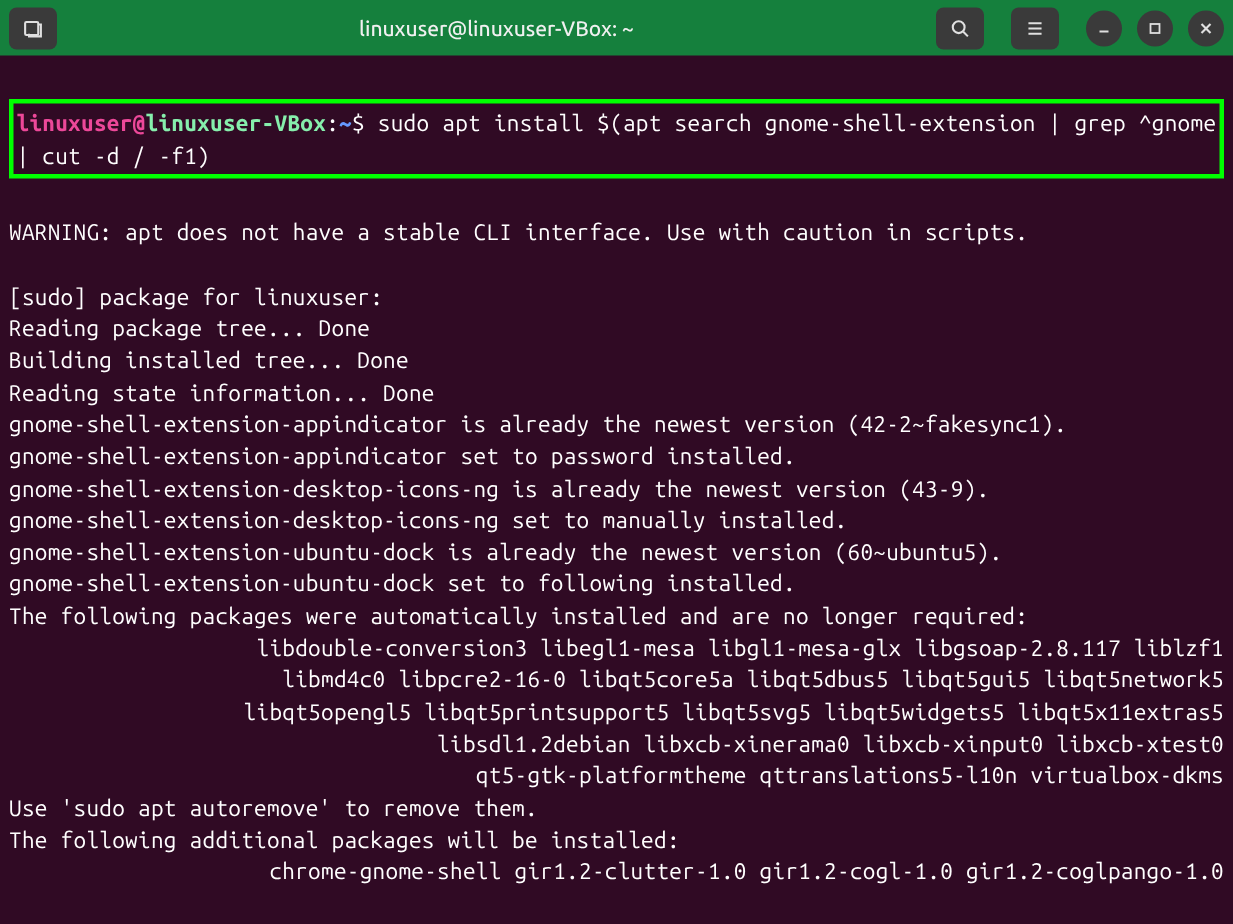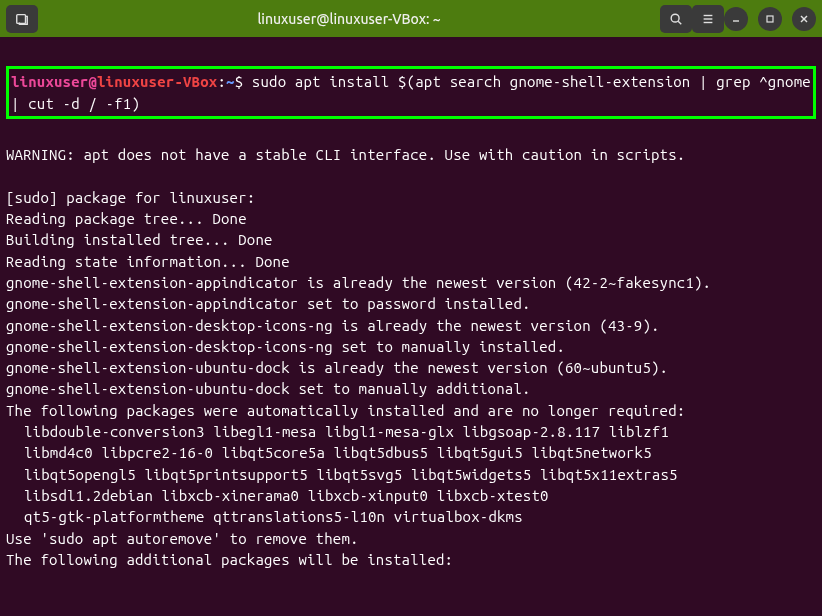--- a/index.html
+++ b/index.html
@@ -6,26 +6,26 @@
     body {
       background: #300a24;
       font-family: 'Ubuntu Mono', 'DejaVu Sans Mono', monospace;
       font-size: 15px;
       width: 822px;
       height: 616px;
       overflow: hidden;
       color: #ffffff;
     }
     .titlebar {
-      background: #4d7c0f;
+      background: #15803d;
       height: 37px;
       display: flex;
       align-items: center;
       padding: 0 6px;
-      gap: 0;
+      gap: 18px;
     }
     .tb-btn {
       width: 32px;
       height: 28px;
       background: #3a3a3a;
       border-radius: 5px;
       display: flex;
       align-items: center;
       justify-content: center;
       color: #e0e0e0;
@@ -57,26 +57,26 @@
       white-space: pre-wrap;
       word-break: break-all;
       letter-spacing: 0.2px;
     }
     .highlight-box {
       border: 3px solid #00ff00;
       padding: 2px 2px;
       margin-bottom: 4px;
     }
     .prompt-user { color: #ec4899; font-weight: bold; }
-    .prompt-host { color: #ef4444; font-weight: bold; }
+    .prompt-host { color: #86efac; font-weight: bold; }
     .prompt-colon { color: #ffffff; }
     .prompt-path { color: #6699ff; font-weight: bold; }
     .prompt-dollar { color: #ffffff; }
     .cmd { color: #ffffff; }
-    .out { color: #ffffff; }
+    .out { color: #ffffff; text-align: right; }
     .indent { padding-left: 18px; display: block; }
   </style>
 </head>
 <body>
 
 <div class="titlebar">
   <div class="tb-btn">
     <svg viewBox="0 0 16 16" fill="none" stroke="currentColor" stroke-width="1.6">
         <rect x="2" y="3" width="10" height="10" rx="1"></rect>
         <path d="M12 5h2v9H5v-2"></path>
@@ -122,17 +122,17 @@
 
 <span class="out">[sudo] package for linuxuser:</span>
 <span class="out">Reading package tree... Done</span>
 <span class="out">Building installed tree... Done</span>
 <span class="out">Reading state information... Done</span>
 <span class="out">gnome-shell-extension-appindicator is already the newest version (42-2~fakesync1).</span>
 <span class="out">gnome-shell-extension-appindicator set to password installed.</span>
 <span class="out">gnome-shell-extension-desktop-icons-ng is already the newest version (43-9).</span>
 <span class="out">gnome-shell-extension-desktop-icons-ng set to manually installed.</span>
 <span class="out">gnome-shell-extension-ubuntu-dock is already the newest version (60~ubuntu5).</span>
-<span class="out">gnome-shell-extension-ubuntu-dock set to manually additional.</span>
+<span class="out">gnome-shell-extension-ubuntu-dock set to following installed.</span>
 <span class="out">The following packages were automatically installed and are no longer required:</span>
 <span class="out indent">libdouble-conversion3 libegl1-mesa libgl1-mesa-glx libgsoap-2.8.117 liblzf1</span><span class="out indent">libmd4c0 libpcre2-16-0 libqt5core5a libqt5dbus5 libqt5gui5 libqt5network5</span><span class="out indent">libqt5opengl5 libqt5printsupport5 libqt5svg5 libqt5widgets5 libqt5x11extras5</span><span class="out indent">libsdl1.2debian libxcb-xinerama0 libxcb-xinput0 libxcb-xtest0</span><span class="out indent">qt5-gtk-platformtheme qttranslations5-l10n virtualbox-dkms</span><span class="out">Use 'sudo apt autoremove' to remove them.</span>
 <span class="out">The following additional packages will be installed:</span>
-</div>
+<span class="out indent">chrome-gnome-shell gir1.2-clutter-1.0 gir1.2-cogl-1.0 gir1.2-coglpango-1.0</span></div>
 
 </body></html>

